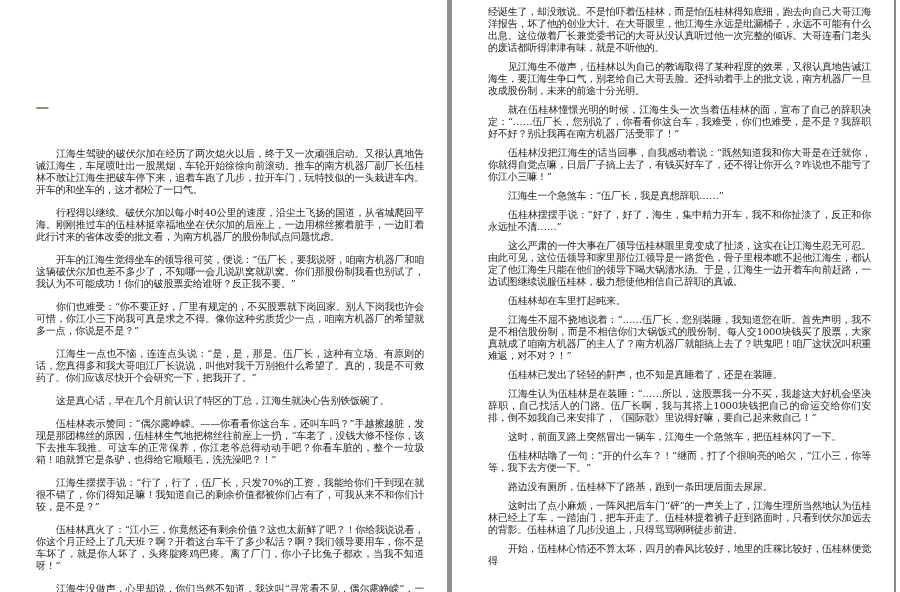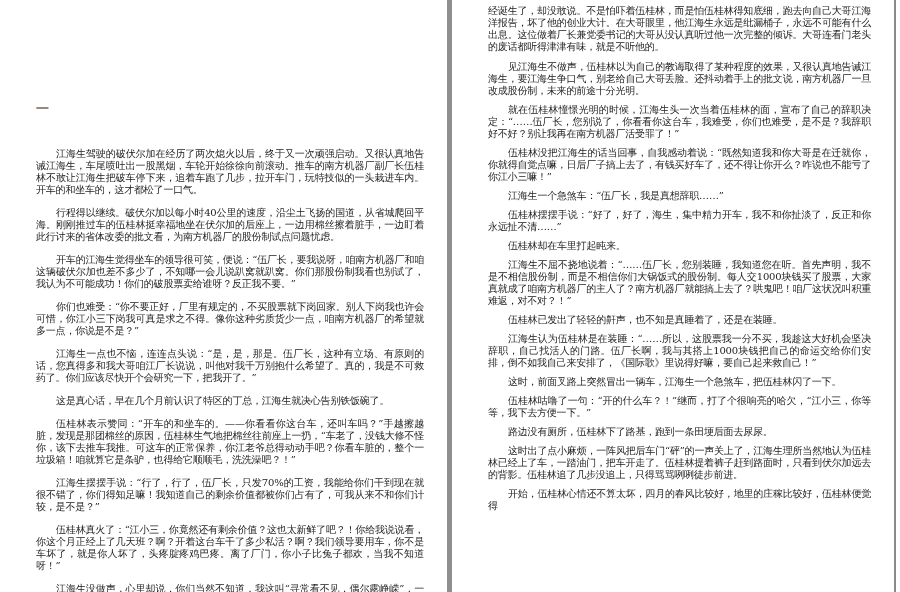--- a/index.html
+++ b/index.html
@@ -52,56 +52,57 @@
     line-height: 12px;
     text-align: justify;
     text-justify: inter-ideograph;
     text-indent: 2em;
     margin: 0;
     letter-spacing: -0.2px;
     word-break: break-all;
   }
   .text-block-left  .para { margin-bottom: 11px; }
   .text-block-right .para { margin-bottom: 7px; }
-  .para.continuation { text-indent: 0; font-family: Liberation Mono, monospace; }
+  .para.continuation { text-indent: 0; }
 </style>
 </head>
 <body>
 
 <div class="spread">
 
   <div class="page page-left">
     <div class="text-block text-block-left">
       <div class="chapter-marker">一</div>
       <div>
           <p class="para">江海生驾驶的破伏尔加在经历了两次熄火以后，终于又一次顽强启动。又很认真地告诫江海生，车尾喷吐出一股黑烟，车轮开始徐徐向前滚动。推车的南方机器厂副厂长伍桂林不敢让江海生把破车停下来，追着车跑了几步，拉开车门，玩特技似的一头栽进车内。开车的和坐车的，这才都松了一口气。</p>
           <p class="para">行程得以继续。破伏尔加以每小时40公里的速度，沿尘土飞扬的国道，从省城爬回平海。刚刚推过车的伍桂林挺幸福地坐在伏尔加的后座上，一边用棉丝擦着脏手，一边盯着此行讨来的省体改委的批文看，为南方机器厂的股份制试点问题忧虑。</p>
           <p class="para">开车的江海生觉得坐车的领导很可笑，便说：“伍厂长，要我说呀，咱南方机器厂和咱这辆破伏尔加也差不多少了，不知哪一会儿说趴窝就趴窝。你们那股份制我看也别试了，我认为不可能成功！你们的破股票卖给谁呀？反正我不要。”</p>
           <p class="para">你们也难受：“你不要正好，厂里有规定的，不买股票就下岗回家。别人下岗我也许会可惜，你江小三下岗我可真是求之不得。像你这种劣质货少一点，咱南方机器厂的希望就多一点，你说是不是？”</p>
           <p class="para">江海生一点也不恼，连连点头说：“是，是，那是。伍厂长，这种有立场、有原则的话，您真得多和我大哥咱江厂长说说，叫他对我千万别抱什么希望了。真的，我是不可救药了。你们应该尽快开个会研究一下，把我开了。”</p>
           <p class="para">这是真心话，早在几个月前认识了特区的丁总，江海生就决心告别铁饭碗了。</p>
-          <p class="para">伍桂林表示赞同：“开车的和坐车的。——你看看你这台车，还叫车吗？”手越擦越脏，发现是那团棉丝的原因，伍桂林生气地把棉丝往前座上一扔，“车老了，没钱大修不怪你，该下去推车我推。可这车的正常保养，你江老爷总得动动手吧？你看车脏的，整个一垃圾箱！咱就算它是条驴，也得给它顺顺毛，洗洗澡吧？！”</p>
+          <p class="para">伍桂林表示赞同：“偶尔露峥嵘。——你看看你这台车，还叫车吗？”手越擦越脏，发现是那团棉丝的原因，伍桂林生气地把棉丝往前座上一扔，“车老了，没钱大修不怪你，该下去推车我推。可这车的正常保养，你江老爷总得动动手吧？你看车脏的，整个一垃圾箱！咱就算它是条驴，也得给它顺顺毛，洗洗澡吧？！”</p>
           <p class="para">江海生摆摆手说：“行了，行了，伍厂长，只发70%的工资，我能给你们干到现在就很不错了，你们得知足嘛！我知道自己的剩余价值都被你们占有了，可我从来不和你们计较，是不是？”</p>
           <p class="para">伍桂林真火了：“江小三，你竟然还有剩余价值？这也太新鲜了吧？！你给我说说看，你这个月正经上了几天班？啊？开着这台车干了多少私活？啊？我们领导要用车，你不是车坏了，就是你人坏了，头疼腚疼鸡巴疼。离了厂门，你小子比兔子都欢，当我不知道呀！”</p>
           <p class="para">江海生没做声，心里却说，你们当然不知道，我这叫“寻常看不见，偶尔露峥嵘”，一不小心，准吓你们一大跳！当时很想告诉伍桂林：在特区丁总的支持下，他江海生的公司已</p>
         </div>
     </div>
   </div>
 
   <div class="gutter-divider"></div>
 
   <div class="page page-right">
     <div class="text-block text-block-right">
       <p class="para continuation">经诞生了，却没敢说。不是怕吓着伍桂林，而是怕伍桂林得知底细，跑去向自己大哥江海洋报告，坏了他的创业大计。在大哥眼里，他江海生永远是纰漏桶子，永远不可能有什么出息。这位做着厂长兼党委书记的大哥从没认真听过他一次完整的倾诉。大哥连看门老头的废话都听得津津有味，就是不听他的。</p>
       <div>
           <p class="para">见江海生不做声，伍桂林以为自己的教诲取得了某种程度的效果，又很认真地告诫江海生，要江海生争口气，别老给自己大哥丢脸。还抖动着手上的批文说，南方机器厂一旦改成股份制，未来的前途十分光明。</p>
           <p class="para">就在伍桂林憧憬光明的时候，江海生头一次当着伍桂林的面，宣布了自己的辞职决定：“……伍厂长，您别说了，你看看你这台车，我难受，你们也难受，是不是？我辞职好不好？别让我再在南方机器厂活受罪了！”</p>
           <p class="para">伍桂林没把江海生的话当回事，自我感动着说：“既然知道我和你大哥是在迁就你，你就得自觉点嘛，日后厂子搞上去了，有钱买好车了，还不得让你开么？咋说也不能亏了你江小三嘛！”</p>
           <p class="para">江海生一个急煞车：“伍厂长，我是真想辞职……”</p>
           <p class="para">伍桂林摆摆手说：“好了，好了，海生，集中精力开车，我不和你扯淡了，反正和你永远扯不清……”</p>
+          <p class="para">这么严肃的一件大事在厂领导伍桂林眼里竟变成了扯淡，这实在让江海生忍无可忍。由此可见，这位伍领导和家里那位江领导是一路货色，骨子里根本瞧不起他江海生，都认定了他江海生只能在他们的领导下喝大锅清水汤。于是，江海生一边开着车向前赶路，一边试图继续说服伍桂林，极力想使他相信自己辞职的真诚。</p>
           <p class="para">伍桂林却在车里打起盹来。</p>
           <p class="para">江海生不屈不挠地说着：“……伍厂长，您别装睡，我知道您在听。首先声明，我不是不相信股份制，而是不相信你们大锅饭式的股份制。每人交1000块钱买了股票，大家真就成了咱南方机器厂的主人了？南方机器厂就能搞上去了？哄鬼吧！咱厂这状况叫积重难返，对不对？！”</p>
           <p class="para">伍桂林已发出了轻轻的鼾声，也不知是真睡着了，还是在装睡。</p>
           <p class="para">江海生认为伍桂林是在装睡：“……所以，这股票我一分不买，我趁这大好机会坚决辞职，自己找活人的门路。伍厂长啊，我与其搭上1000块钱把自己的命运交给你们安排，倒不如我自己来安排了，《国际歌》里说得好嘛，要自己起来救自己！”</p>
           <p class="para">这时，前面叉路上突然冒出一辆车，江海生一个急煞车，把伍桂林闪了一下。</p>
           <p class="para">伍桂林咕噜了一句：“开的什么车？！”继而，打了个很响亮的哈欠，“江小三，你等等，我下去方便一下。”</p>
           <p class="para">路边没有厕所，伍桂林下了路基，跑到一条田埂后面去尿尿。</p>
           <p class="para">这时出了点小麻烦，一阵风把后车门“砰”的一声关上了，江海生理所当然地认为伍桂林已经上了车，一踏油门，把车开走了。伍桂林提着裤子赶到路面时，只看到伏尔加远去的背影。伍桂林追了几步没追上，只得骂骂咧咧徒步前进。</p>
           <p class="para">开始，伍桂林心情还不算太坏，四月的春风比较好，地里的庄稼比较好，伍桂林便觉得</p>
         </div>

